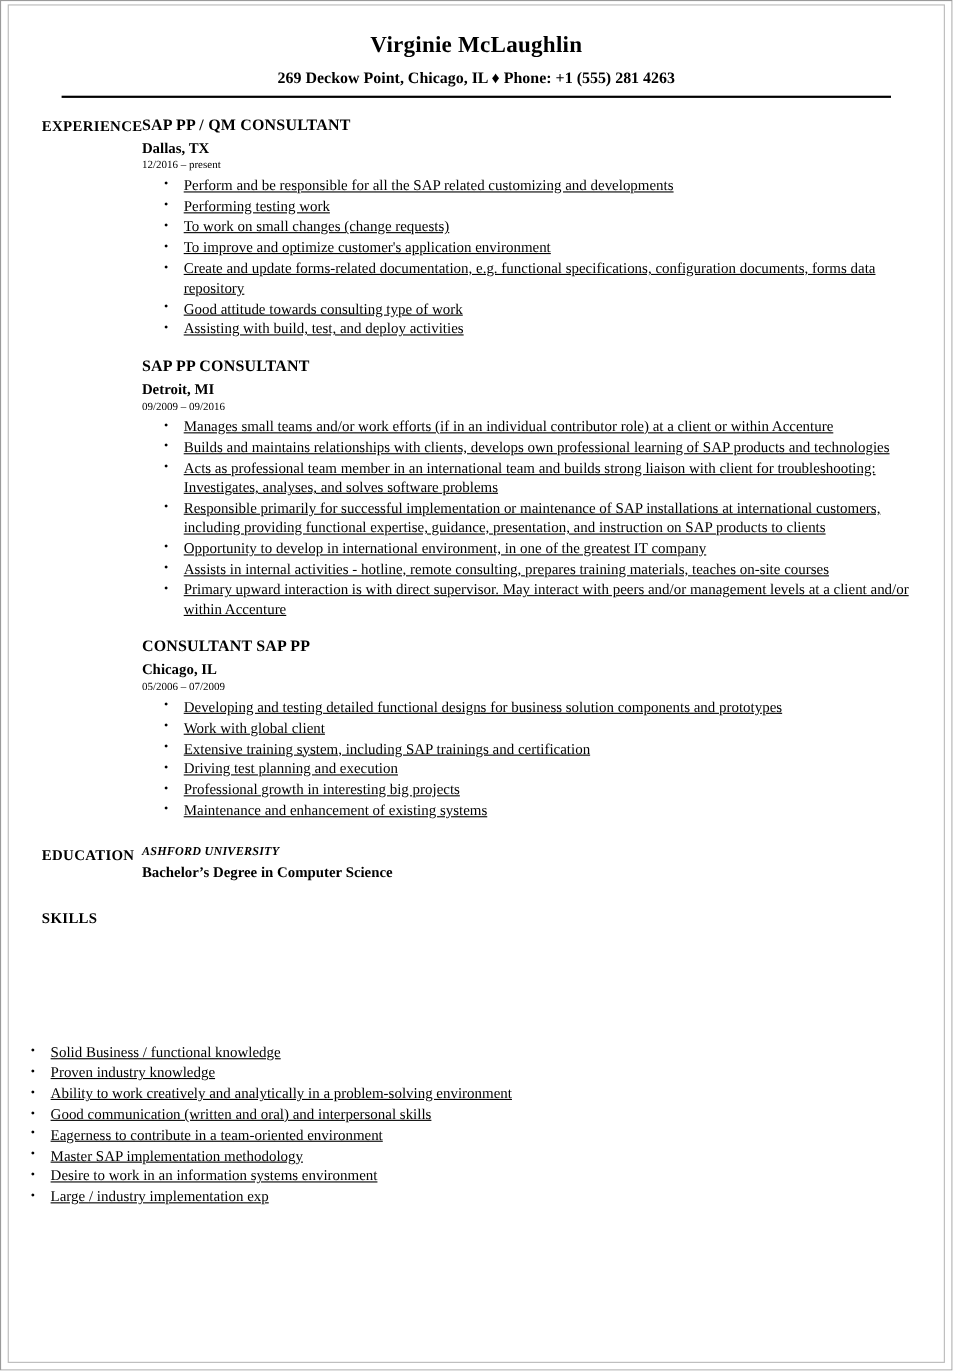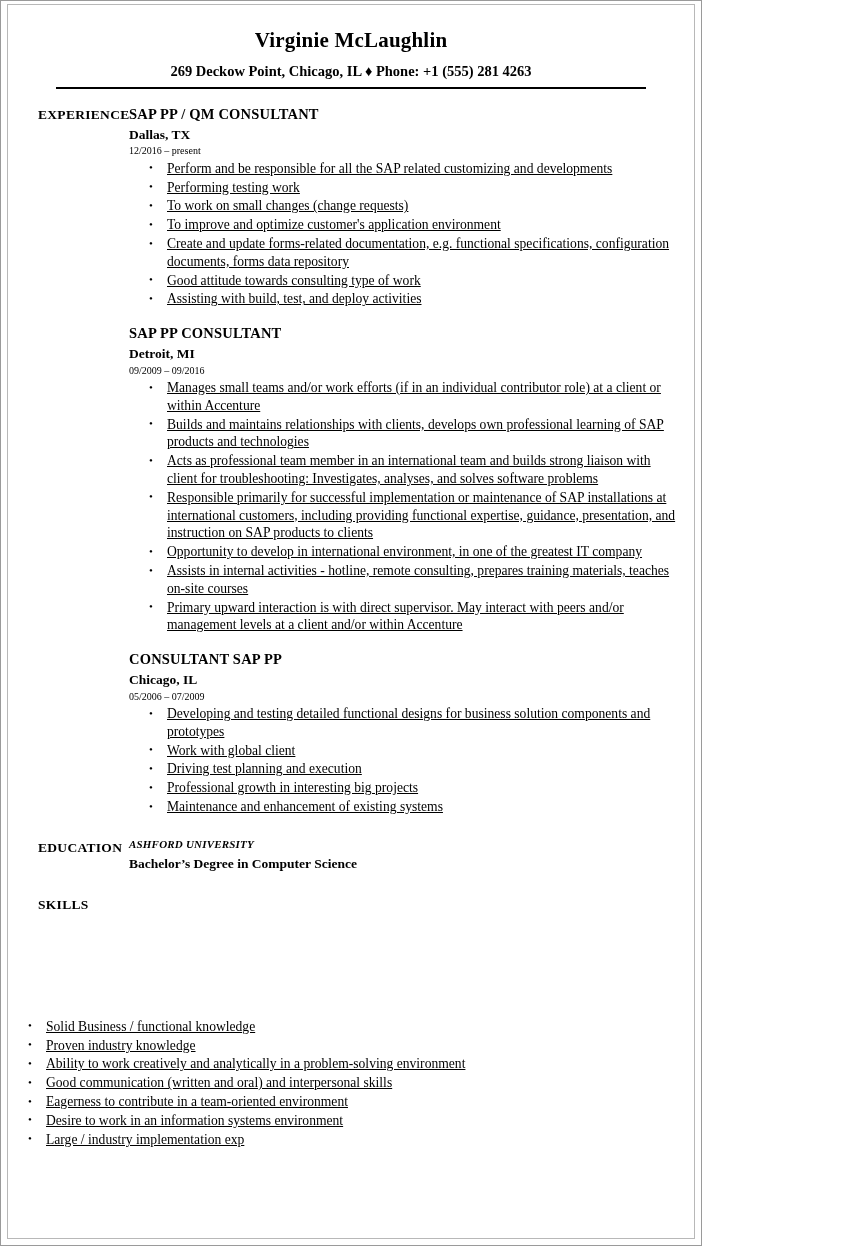--- a/index.html
+++ b/index.html
@@ -7,21 +7,21 @@
     padding: 0;
     background: #ffffff;
   }
   body {
     font-family: "Liberation Serif", "DejaVu Serif", serif;
     color: #000000;
     -webkit-font-smoothing: antialiased;
   }
   #page {
     position: relative;
-    width: 702px;
+    width: 866px;
     height: 1246px;
     background: #ffffff;
     box-sizing: border-box;
     border: 1px solid #9a9a9a;
     overflow: hidden;
   }
   #page-inner {
     position: absolute;
     left: 6px;
     top: 3px;
@@ -202,20 +202,21 @@
             </ul>
           </div>
 
           <div class="job">
             <div class="job-title">CONSULTANT SAP PP</div>
             <div class="job-location">Chicago, IL</div>
             <div class="job-dates">05/2006 – 07/2009</div>
             <ul class="bullets">
               <li>Developing and testing detailed functional designs for business solution components and prototypes</li>
               <li>Work with global client</li>
+              <li>Extensive training system, including SAP trainings and certification</li>
               <li>Driving test planning and execution</li>
               <li>Professional growth in interesting big projects</li>
               <li>Maintenance and enhancement of existing systems</li>
             </ul>
           </div>
 
         </div>
       </div>
 
       <div class="section" id="education-section">
@@ -230,20 +231,21 @@
 
       <div class="section" id="skills-section">
         <div class="sec-label-col">SKILLS</div>
         <div class="sec-content-col">
           <ul class="bullets">
             <li>Solid Business / functional knowledge</li>
             <li>Proven industry knowledge</li>
             <li>Ability to work creatively and analytically in a problem-solving environment</li>
             <li>Good communication (written and oral) and interpersonal skills</li>
             <li>Eagerness to contribute in a team-oriented environment</li>
+            <li>Master SAP implementation methodology</li>
             <li>Desire to work in an information systems environment</li>
             <li>Large / industry implementation exp</li>
           </ul>
         </div>
       </div>
 
     </div>
   </div>
 </div>
 

